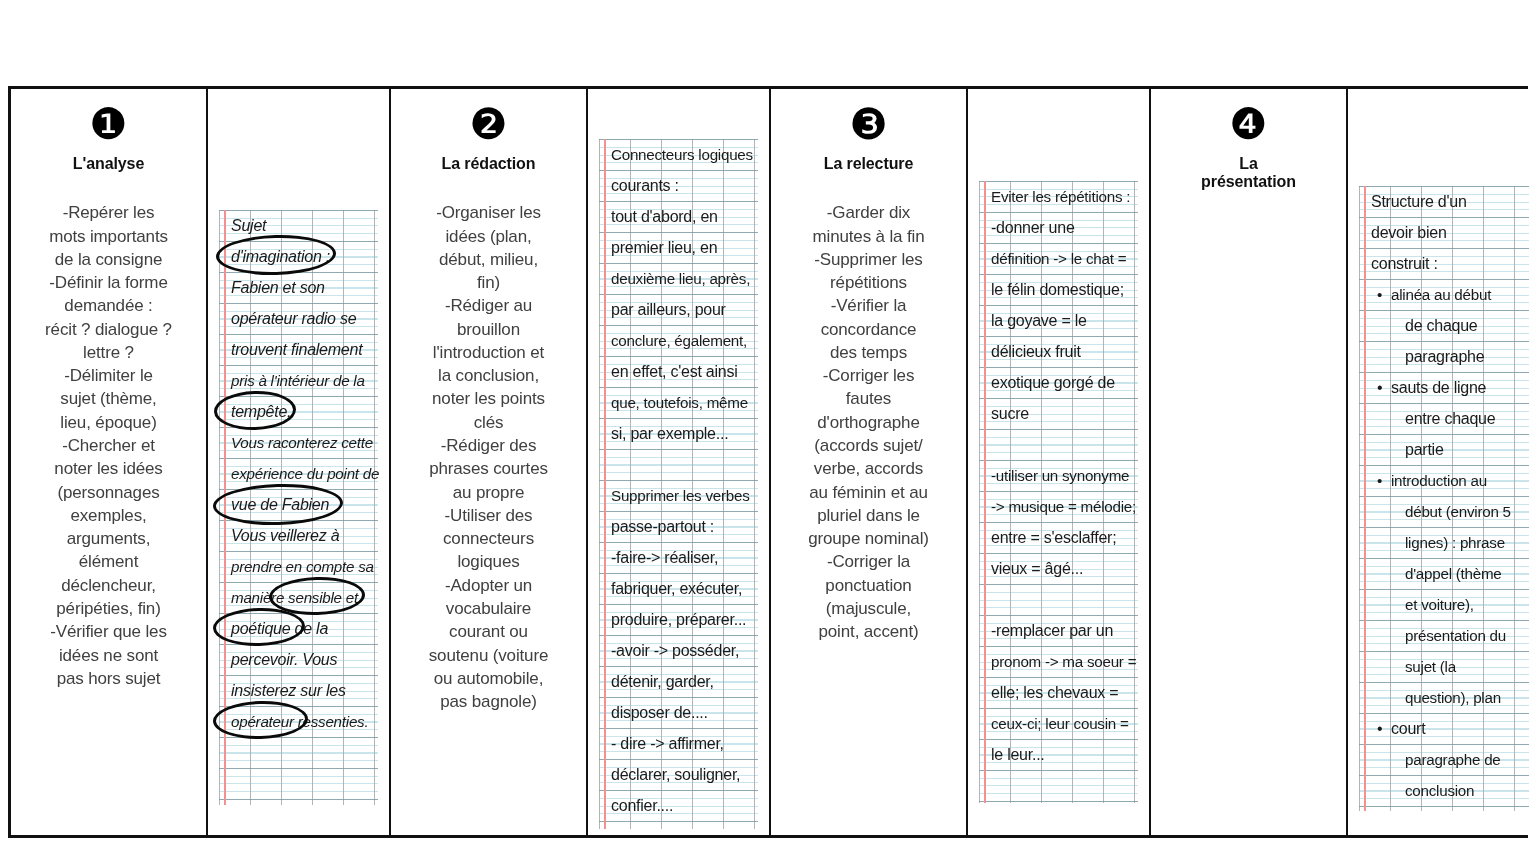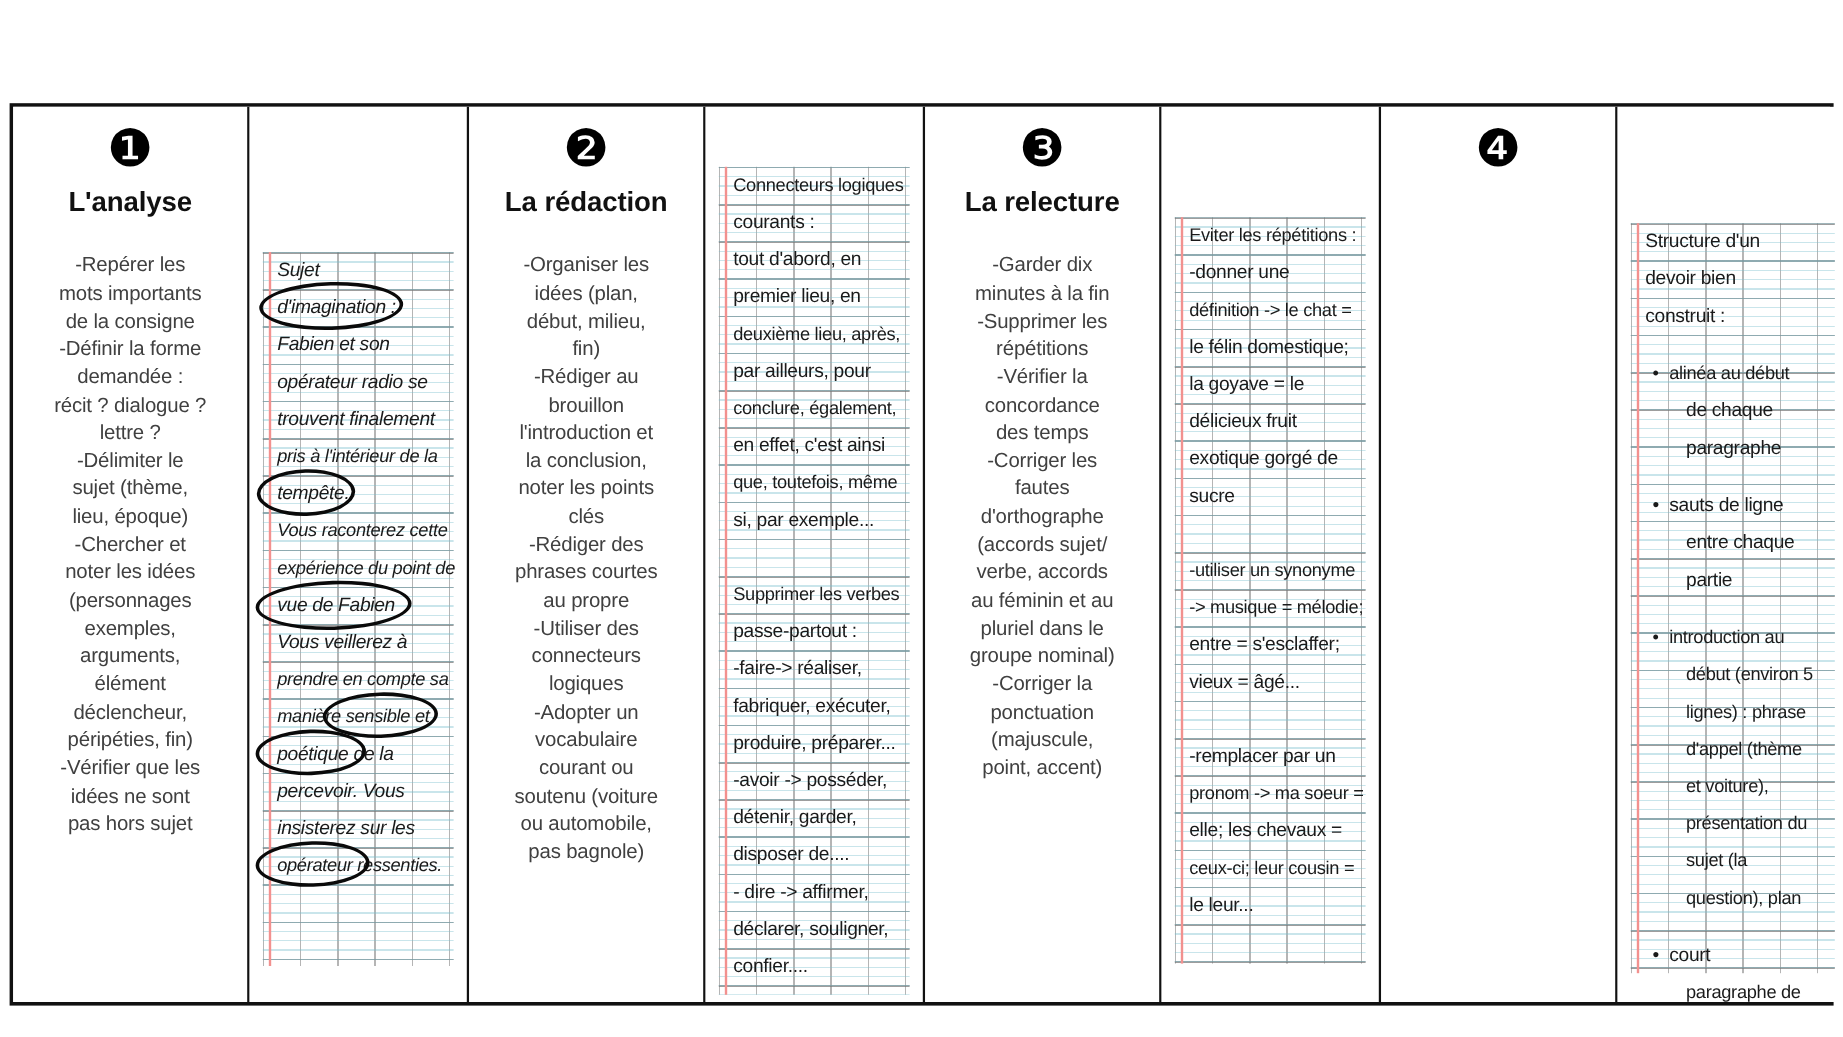--- a/index.html
+++ b/index.html
@@ -56,21 +56,21 @@
   }
   .badge {
     display: inline-block;
     font-family: "DejaVu Sans", sans-serif;
     font-size: 43px;
     line-height: 1;
     color: #000000;
   }
 
   .step-title {
-    font-size: 23px;
+    font-size: 16px;
     font-weight: bold;
     color: #111111;
     line-height: 1.14;
     margin-top: 9px;
     margin-bottom: 10px;
     letter-spacing: -0.1px;
   }
   .step-title.two-line { margin-bottom: 20px; }
 
   .step-body {
@@ -125,21 +125,21 @@
   .pline {
     height: 31px;
     line-height: 31px;
     font-size: 16px;
     color: #1a1a1a;
     white-space: nowrap;
     letter-spacing: -0.25px;
   }
   .pline.it { }
   .pline.small { font-size: 15.2px; }
-  .pline.bullet { padding-left: 20px; position: relative; margin-top: 17px; }
+  .pline.bullet { padding-left: 20px; position: relative; }
   .pline.bullet::before {
     content: "\2022";
     position: absolute;
     left: 6px;
   }
   .pline.indent { padding-left: 34px; }
 
   
   .circle-mark {
     position: absolute;
@@ -320,20 +320,22 @@
         <div class="pline it small">ceux-ci; leur cousin =</div>
         <div class="pline it">le leur...</div>
       </div>
     </div>
   </div>
 
   <div class="panel text-panel">
     <div class="badge-wrap">
       <span class="badge">❹</span>
     </div>
+    <div class="step-title two-line" style="white-space:pre-line;">La
+présentation</div>
   </div>
 
   <div class="panel note-panel wide">
     <div class="paper" style="top:97px; bottom:24px;">
       <div class="paper-lines">
         <div class="pline">Structure d'un</div>
         <div class="pline">devoir bien</div>
         <div class="pline">construit :</div>
         <div class="pline bullet small">alinéa au début</div>
         <div class="pline indent">de chaque</div>

